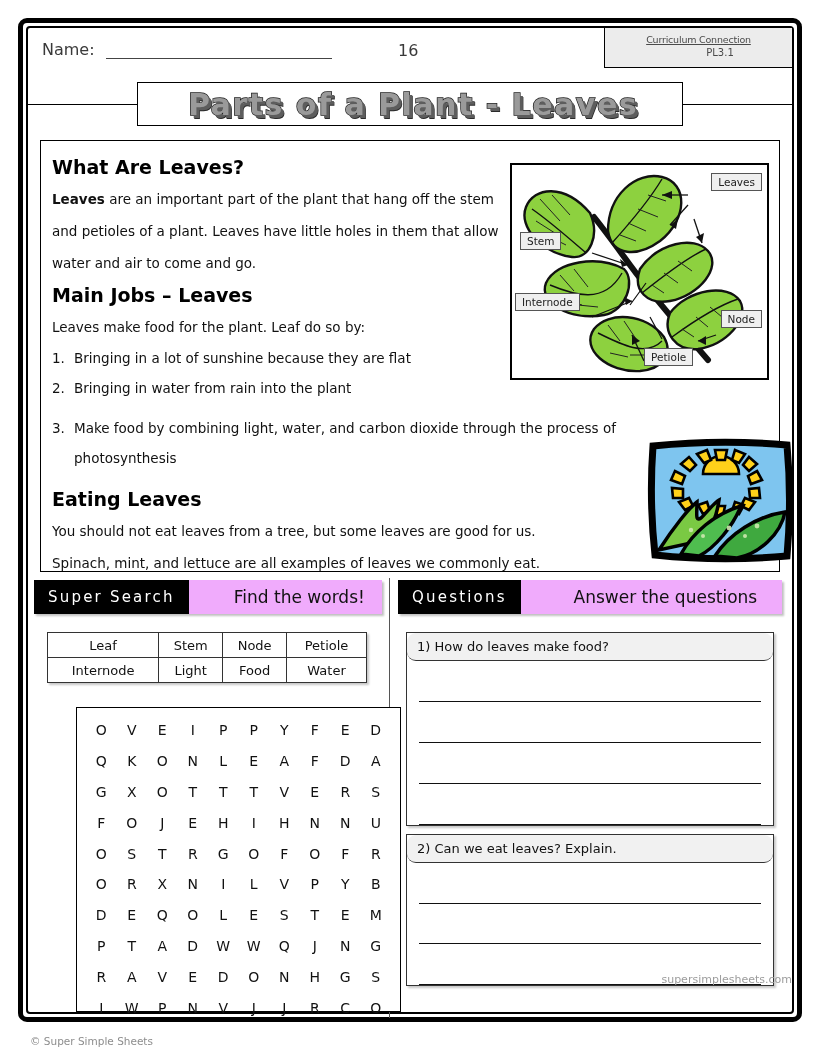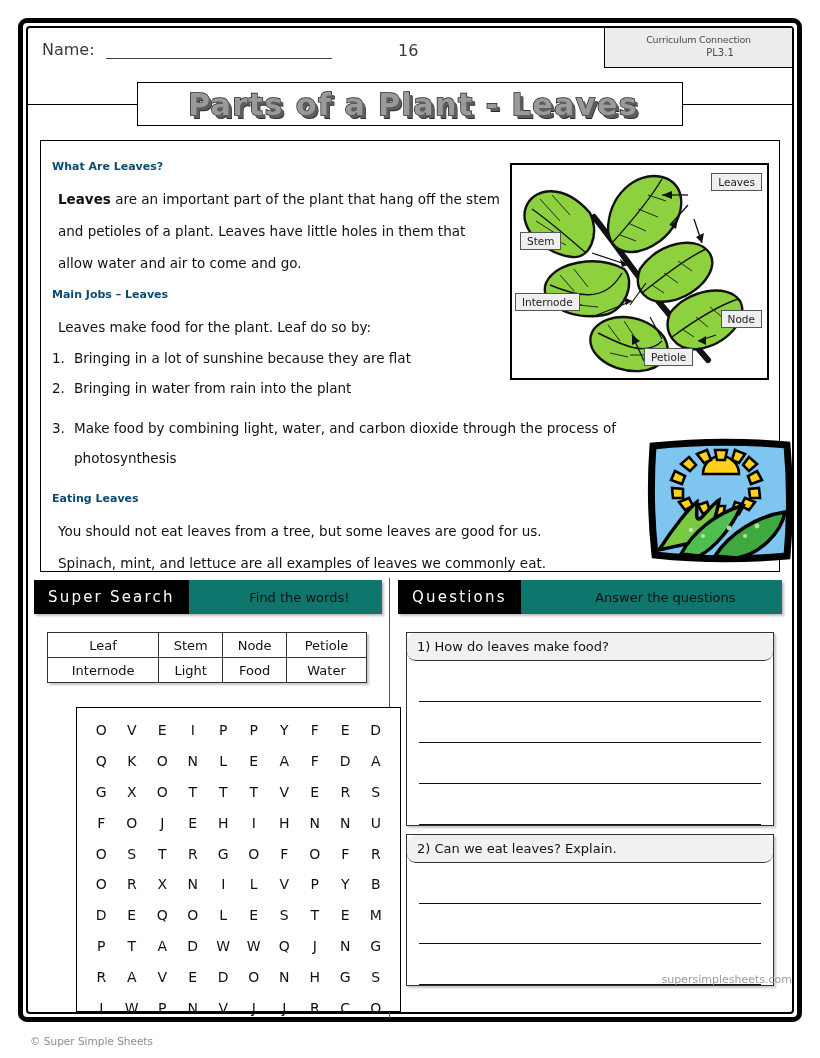--- a/index.html
+++ b/index.html
@@ -67,20 +67,21 @@
     width: 188px; height: 40px;
     background: #ececec;
     border-left: 1.5px solid #000;
     border-bottom: 1.5px solid #000;
     text-align: center;
     padding-top: 5px;
   }
   .curriculum-title {
     font-size: 9.5px;
     color: #4a4a4a;
+    text-decoration: underline;
     letter-spacing: -0.2px;
     display: block;
     line-height: 13px;
   }
   .curriculum-code {
     font-size: 10px;
     color: #4a4a4a;
     display: block;
     line-height: 14px;
     padding-left: 43px;
@@ -123,31 +124,30 @@
     width: 740px; height: 432px;
     border: 1.6px solid #000;
     background: #fff;
   }
   .reading-text {
     position: absolute;
     left: 11px; top: 10px;
     width: 452px;
   }
   .rt-h {
-    font-size: 11px;
+    font-size: 19px;
     font-weight: bold;
-    color: #0c4a6e;
+    color: #000000;
     line-height: 32px;
     white-space: nowrap;
   }
   .rt-p {
     font-size: 13.5px;
     color: #111;
     line-height: 32px;
-    margin-left: 6px;
   }
   .rt-p b { font-weight: bold; }
   .rt-li {
     font-size: 13.5px;
     color: #111;
     line-height: 30px;
     position: relative;
     padding-left: 22px;
   }
   .rt-li .num {
@@ -220,23 +220,23 @@
     background: #000;
     color: #fff;
     font-size: 15px;
     letter-spacing: 2.2px;
     display: flex;
     align-items: center;
     justify-content: center;
     padding: 0 14px;
   }
   .sec-head .light {
-    background: #0f766e;
+    background: #f0abfc;
     color: #111;
-    font-size: 13px;
+    font-size: 17px;
     display: flex;
     align-items: center;
     justify-content: center;
     flex: 1;
     padding-left: 28px;
   }
 
   
   .word-table {
     position: absolute;

